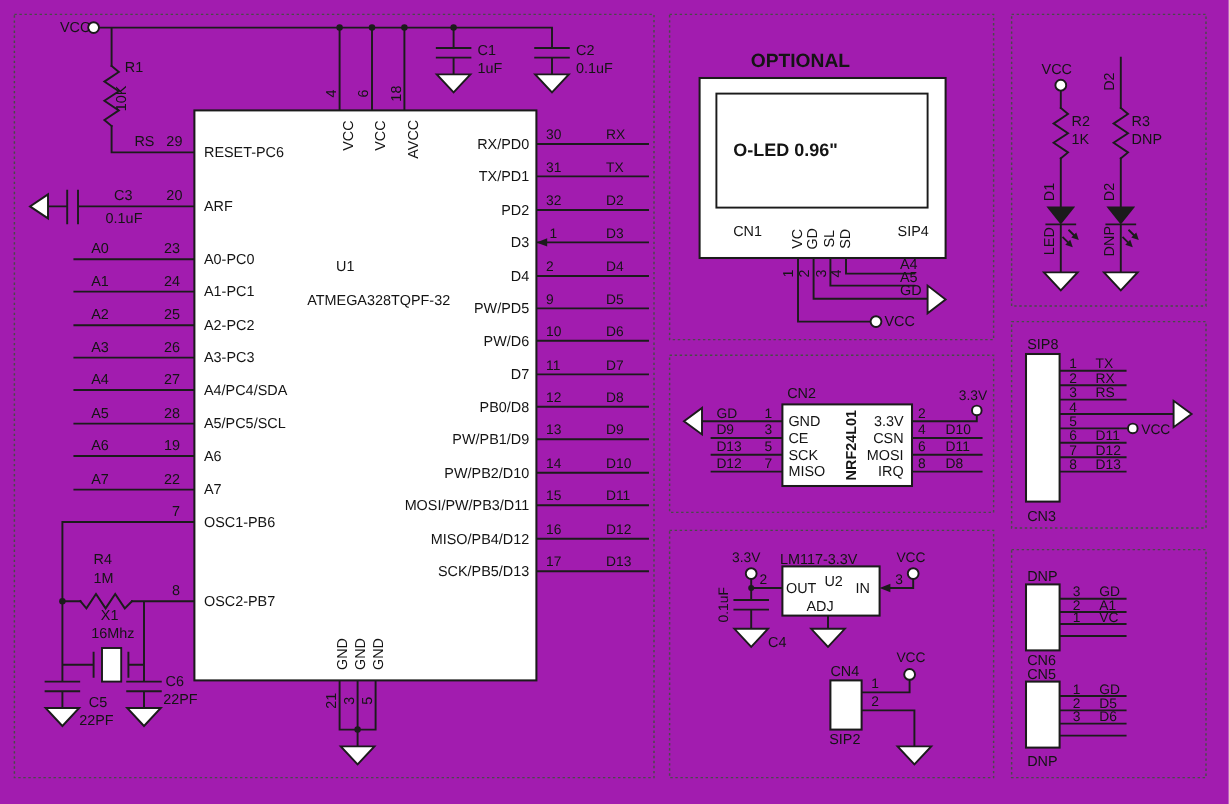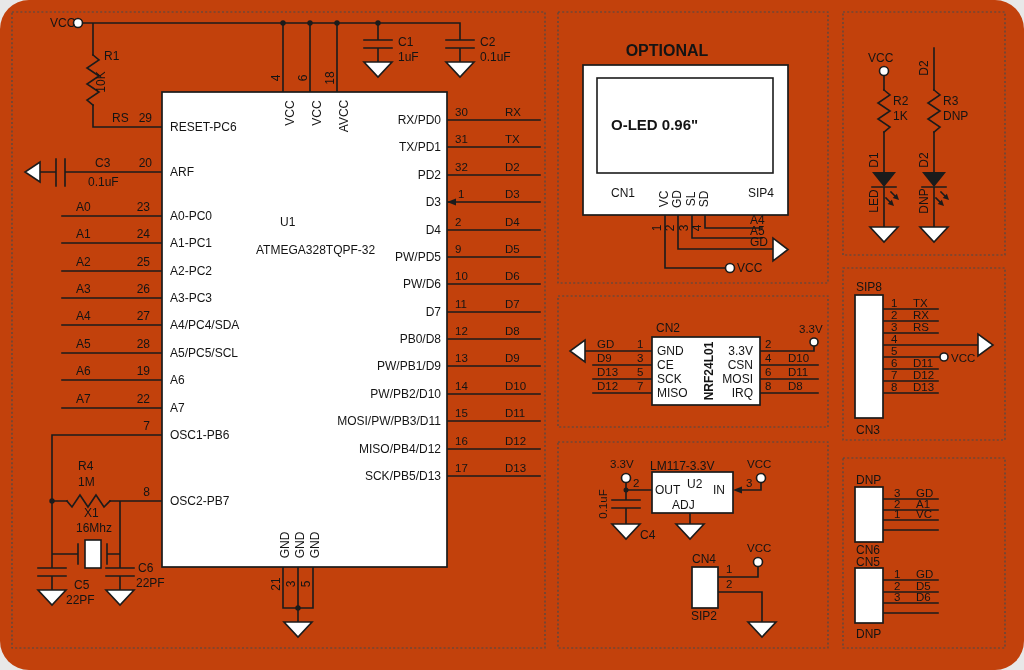--- a/index.html
+++ b/index.html
@@ -1,17 +1,17 @@
 <!DOCTYPE html>
 <html><head>
 <meta charset="utf-8">
 <style>
   html,body{margin:0;padding:0;background:#e8e8e8;}
-  .stage{position:relative;width:1024px;height:670px;background:#c2410c;margin:0 auto;
-         font-family:"Liberation Sans", sans-serif;border-radius:29px;}
+  .stage{position:relative;width:1024px;height:670px;background:#a21caf;margin:0 auto;
+         font-family:"Liberation Sans", sans-serif;}
   svg{position:absolute;left:0;top:0;}
   .w{stroke:#1b1b1b;stroke-width:1.6;fill:none;stroke-linecap:square;}
   .box{stroke:#1b1b1b;stroke-width:1.7;fill:#ffffff;}
   .sym{stroke:#1b1b1b;stroke-width:1.6;fill:#ffffff;}
   .fillb{fill:#1b1b1b;stroke:none;}
   .dash{fill:none;stroke:#4a4a4a;stroke-width:1.2;stroke-dasharray:2 2.2;}
   text{font-family:"Liberation Sans", sans-serif;fill:#141414;}
   .t{font-size:12px;}
   .ts{font-size:11.5px;}
   .b{font-weight:bold;}

